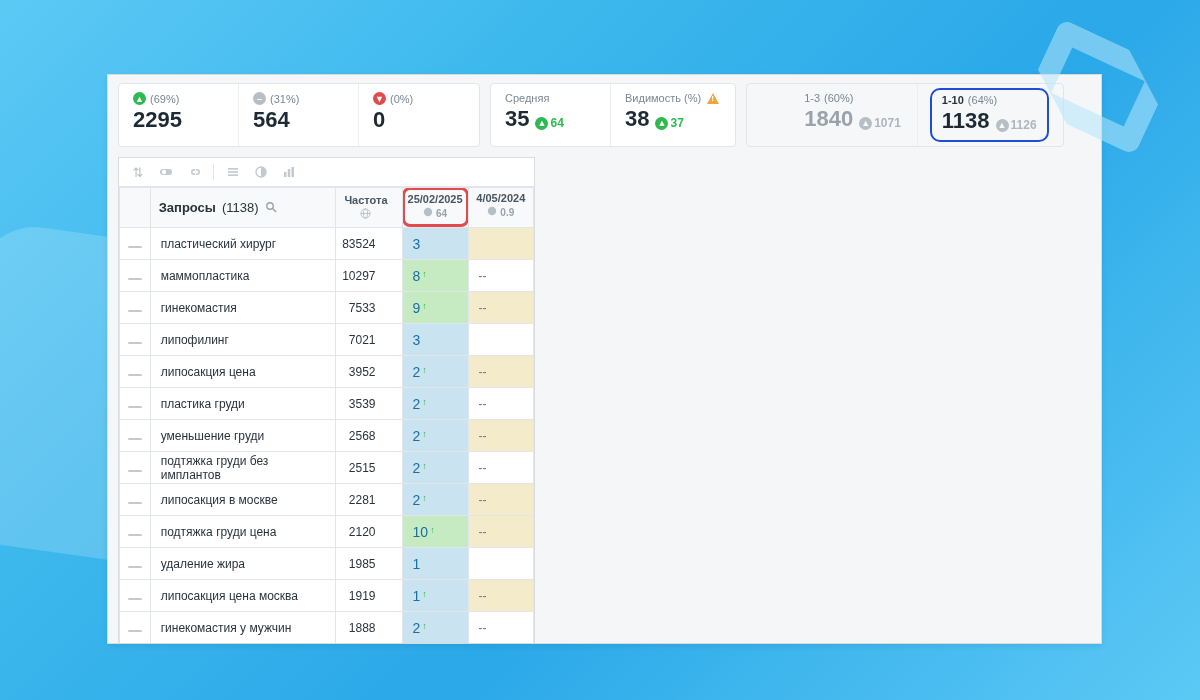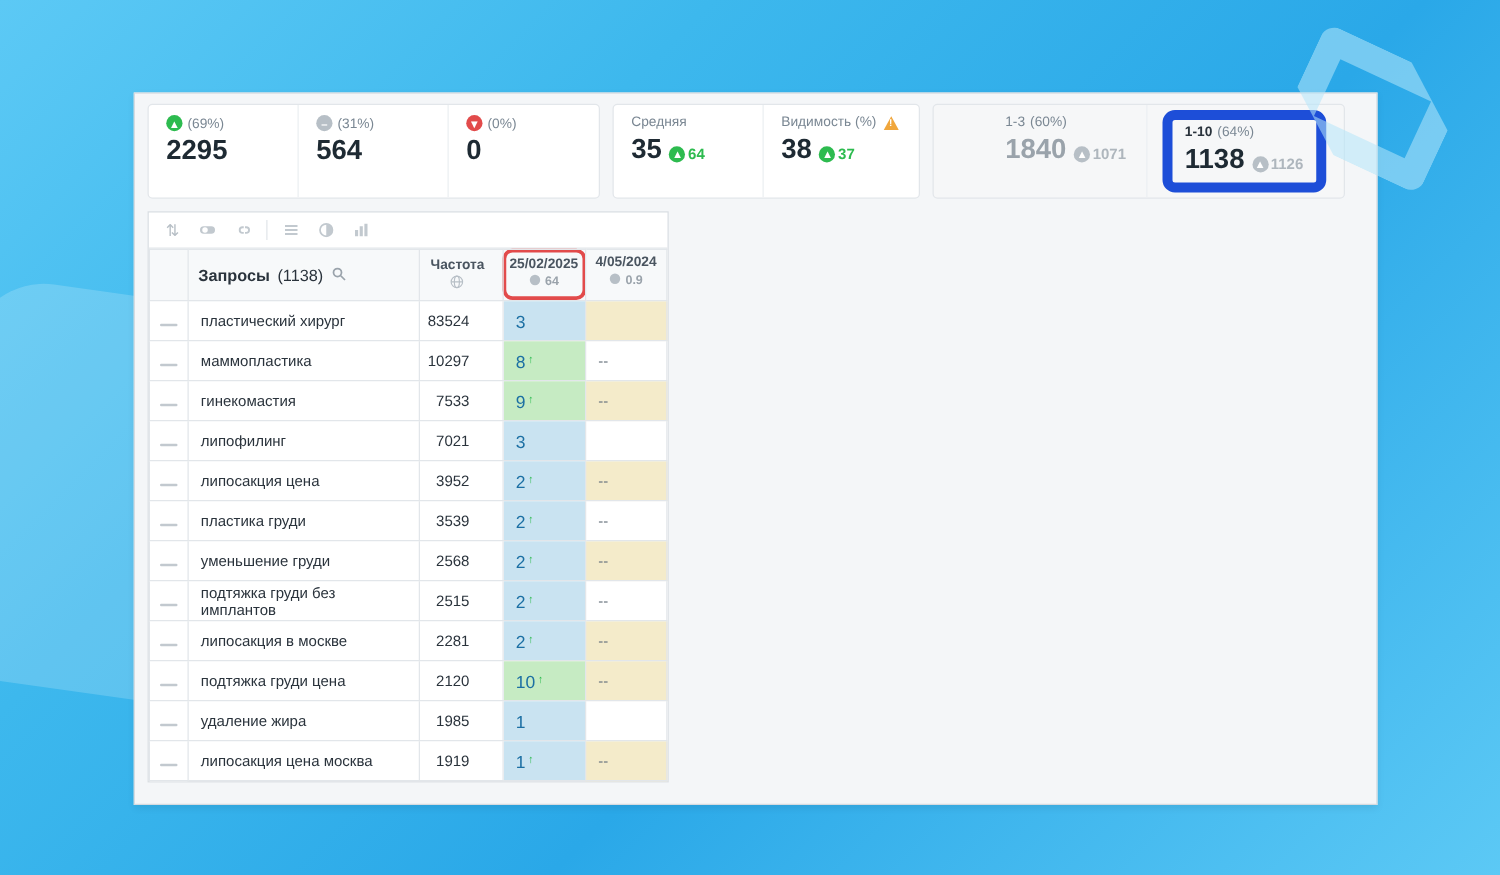--- a/index.html
+++ b/index.html
@@ -125,21 +125,21 @@
   .warn-tri::after {
     content: "!";
     position: absolute;
     left: -2px; top: 1px;
     font-size: 8px;
     color: #fff;
     font-weight: 700;
   }
 
   .highlight-box {
-    border: 8px solid #1d4ed8;
+    border: 2px solid #1d4ed8;
     border-radius: 10px;
     padding: 4px 10px 6px 10px;
     margin: -4px -2px -6px -2px;
   }
 
   
   .table-wrap {
     margin: 0 10px 0 10px;
     background: #fff;
     border: 1px solid #d8dde2;
@@ -546,17 +546,24 @@
             <td class="rank bg-blue"><span>1</span></td>
             <td class="prev bg-white"></td>
           </tr>
           <tr>
             <td class="handle"><span class="dash"></span></td>
             <td class="query">липосакция цена москва</td>
             <td class="freq">1919</td>
             <td class="rank bg-blue"><span>1</span><span class="up">↑</span></td>
             <td class="prev bg-beige">--</td>
           </tr>
+          <tr>
+            <td class="handle"><span class="dash"></span></td>
+            <td class="query">гинекомастия у мужчин</td>
+            <td class="freq">1888</td>
+            <td class="rank bg-blue"><span>2</span><span class="up">↑</span></td>
+            <td class="prev bg-white">--</td>
+          </tr>
         </tbody>
     </table>
   </div>
 
 </div>
 
 </body></html>

